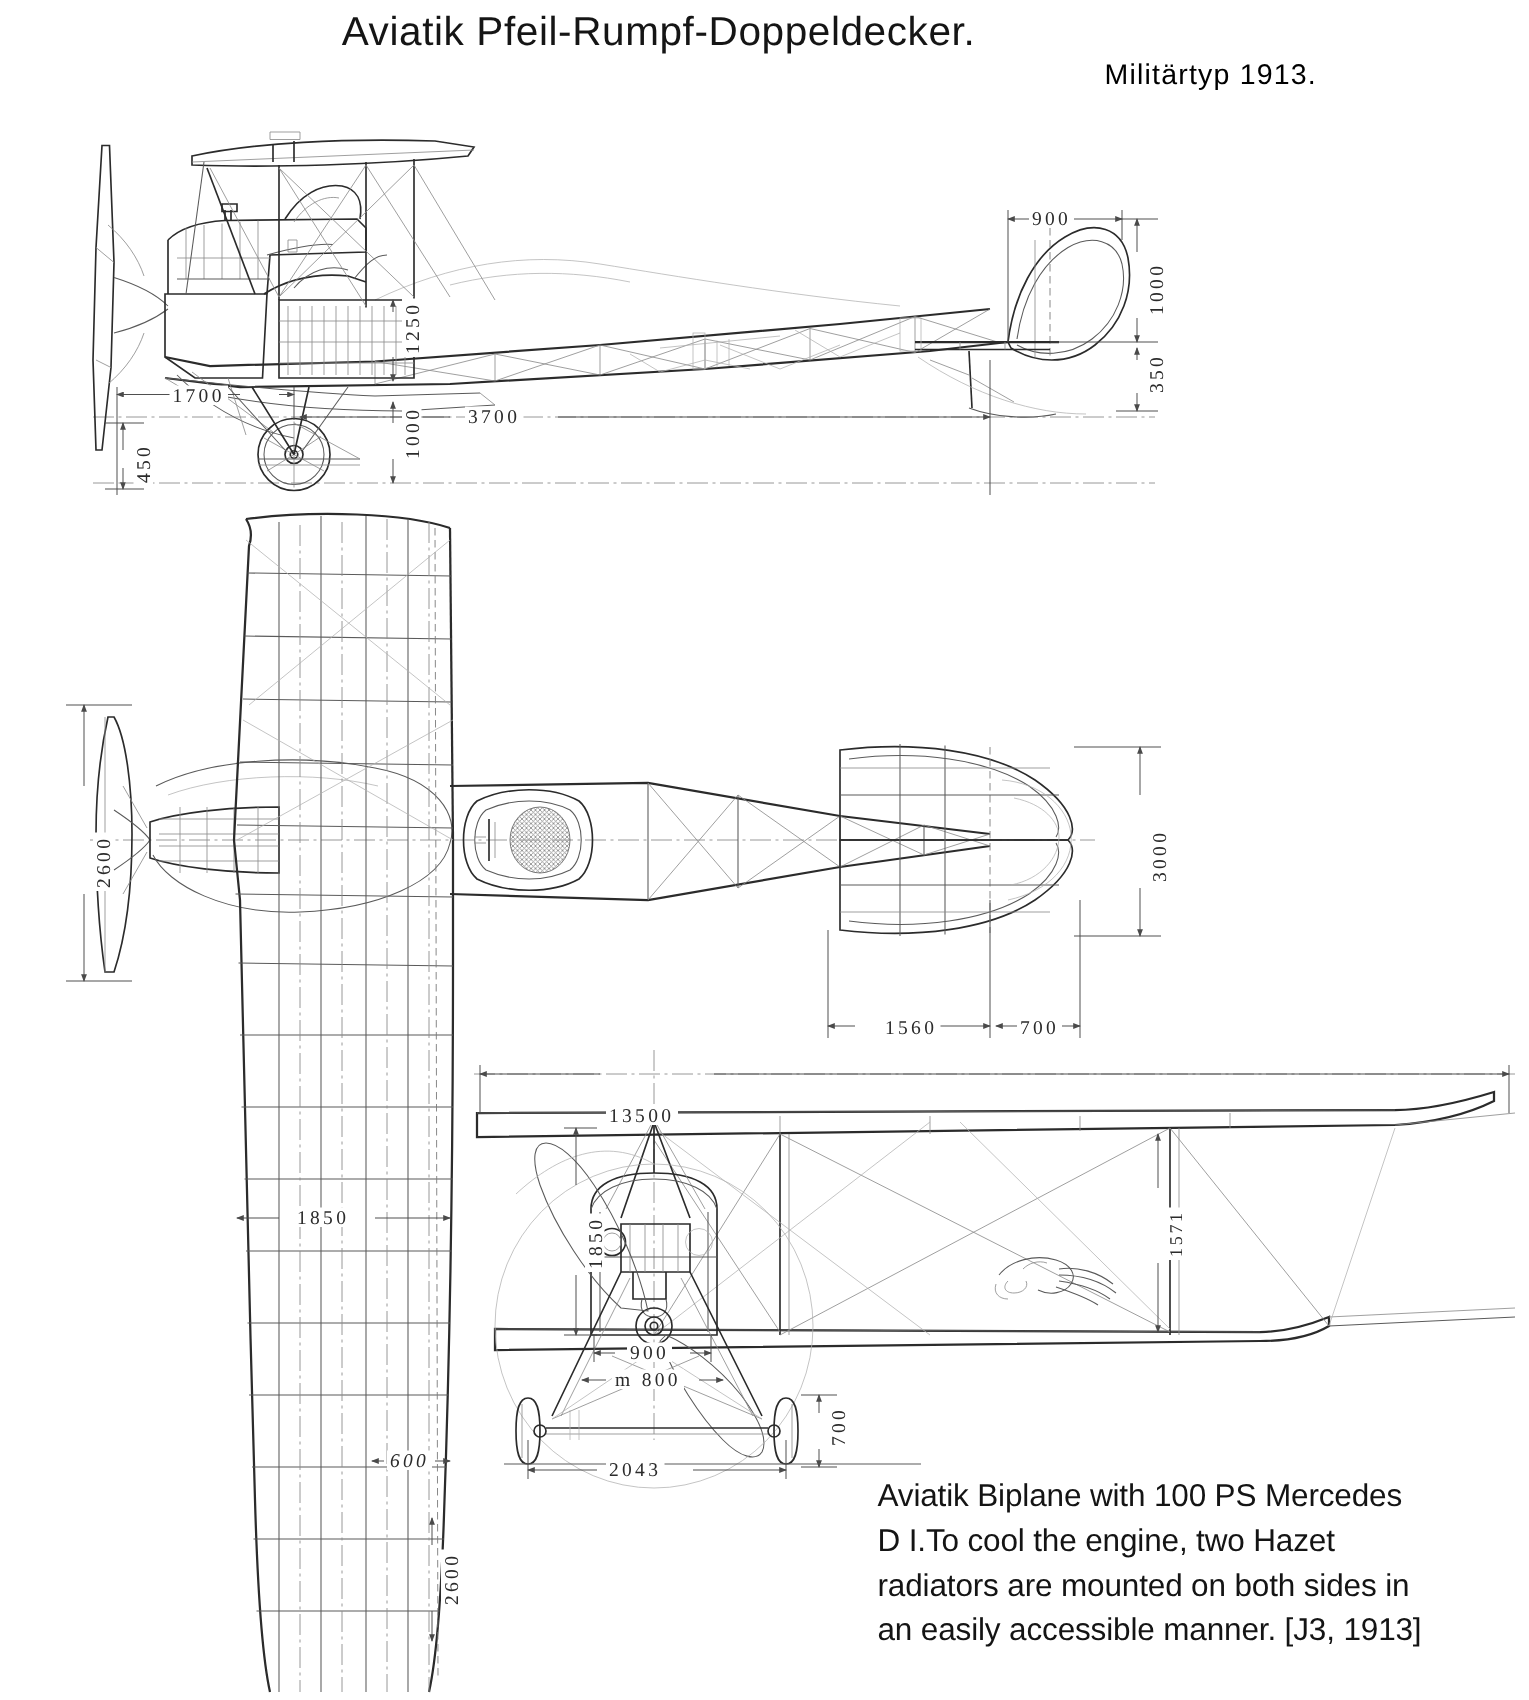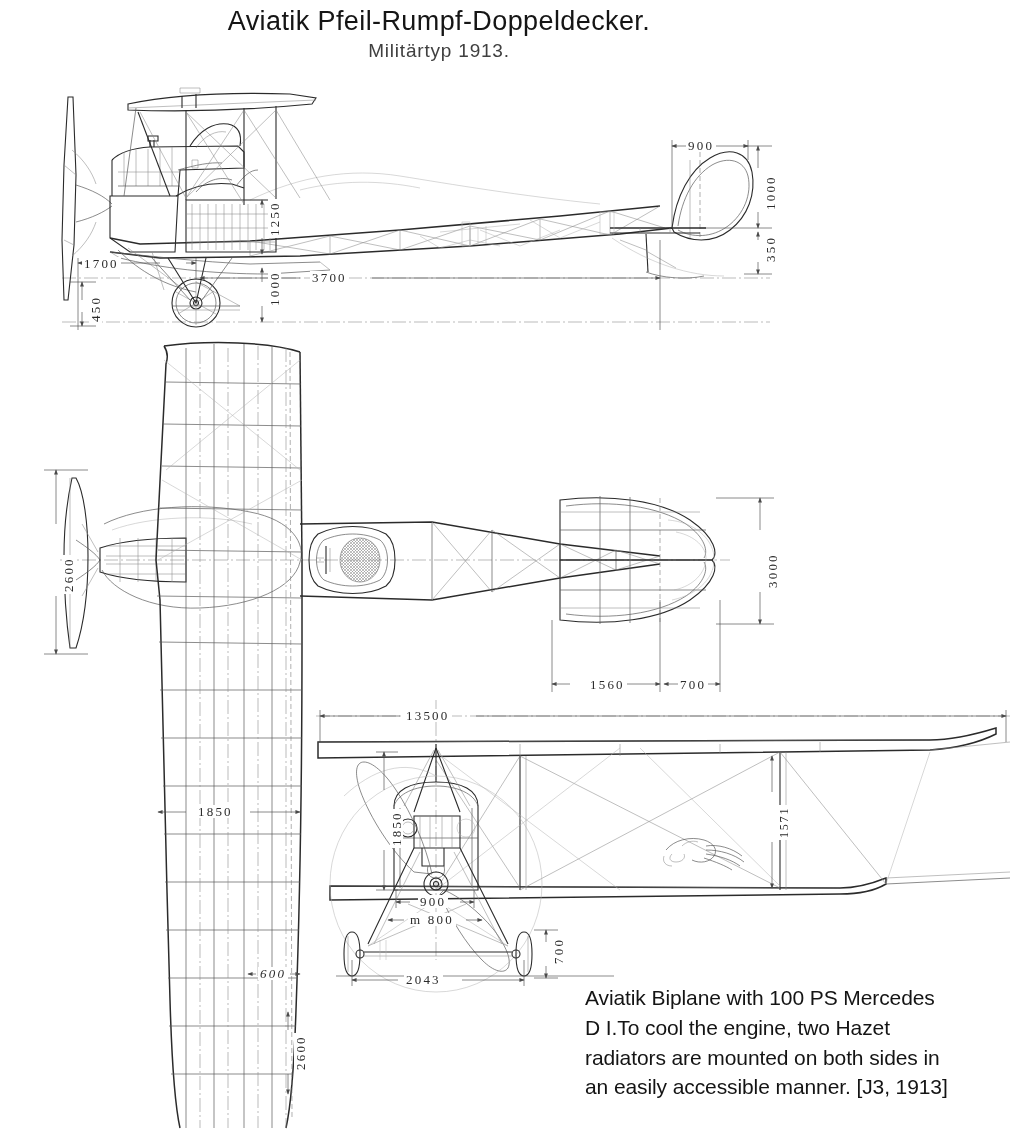--- a/index.html
+++ b/index.html
@@ -30,22 +30,23 @@
     letter-spacing: 0.4px;
     color: #151515;
     line-height: 1.12;
     margin: 0;
   }
   #sub-title {
     font-family: "Liberation Sans", sans-serif;
     font-size: 19px;
     font-weight: 400;
     letter-spacing: 0.8px;
-    color: #404040;
+    color: #000000;
     margin: 4px 0 0 0;
+    text-align: right;
   }
 
   
   #drawing-canvas {
     position: absolute;
     top: 0; left: 0;
     width: 1019px; height: 1133px;
   }
   #drawing-canvas svg { display: block; }
 
@@ -551,38 +552,38 @@
 
       <line x1="772" y1="756" x2="772" y2="792" class="dimln" marker-start="url(#arS)"></line>
       <line x1="772" y1="842" x2="772" y2="888" class="dimln" marker-end="url(#ar)"></line>
     </g>
   </g>
 </svg>
 </div>
 
 <div>
 
-  <span class="dim" style="left:82px; top:257px;">1700</span>
+  <span class="dim" style="left:113px; top:257px;">1700</span>
   <span class="dim vert" style="left:89px; top:324px;">450</span>
   <span class="dim vert" style="left:268px; top:238px;">1250</span>
   <span class="dim vert" style="left:268px; top:308px;">1000</span>
   <span class="dim" style="left:310px; top:271px;">3700</span>
   <span class="dim" style="left:686px; top:139px;">900</span>
   <span class="dim vert" style="left:764px; top:212px;">1000</span>
   <span class="dim vert" style="left:764px; top:264px;">350</span>
 
   <span class="dim vert" style="left:62px; top:594px;">2600</span>
   <span class="dim vert" style="left:766px; top:590px;">3000</span>
   <span class="dim" style="left:588px; top:678px;">1560</span>
   <span class="dim" style="left:678px; top:678px;">700</span>
   <span class="dim" style="left:196px; top:805px;">1850</span>
   <span class="dim" style="left:258px; top:967px;font-style:italic;">600</span>
   <span class="dim vert" style="left:294px; top:1072px;">2600</span>
 
-  <span class="dim" style="left:404px; top:709px;">13500</span>
+  <span class="dim" style="left:404px; top:737px;">13500</span>
   <span class="dim vert" style="left:390px; top:848px;">1850</span>
   <span class="dim" style="left:418px; top:895px;">900</span>
   <span class="dim" style="left:408px; top:913px;">m 800</span>
   <span class="dim" style="left:404px; top:973px;">2043</span>
   <span class="dim vert" style="left:552px; top:966px;">700</span>
   <span class="dim vert small" style="left:778px; top:840px;">1571</span>
 </div>
 
 <div id="caption-block">Aviatik Biplane with 100 PS Mercedes D I.To cool the engine, two Hazet radiators are mounted on both sides in an easily accessible manner. [J3, 1913]</div>
 

